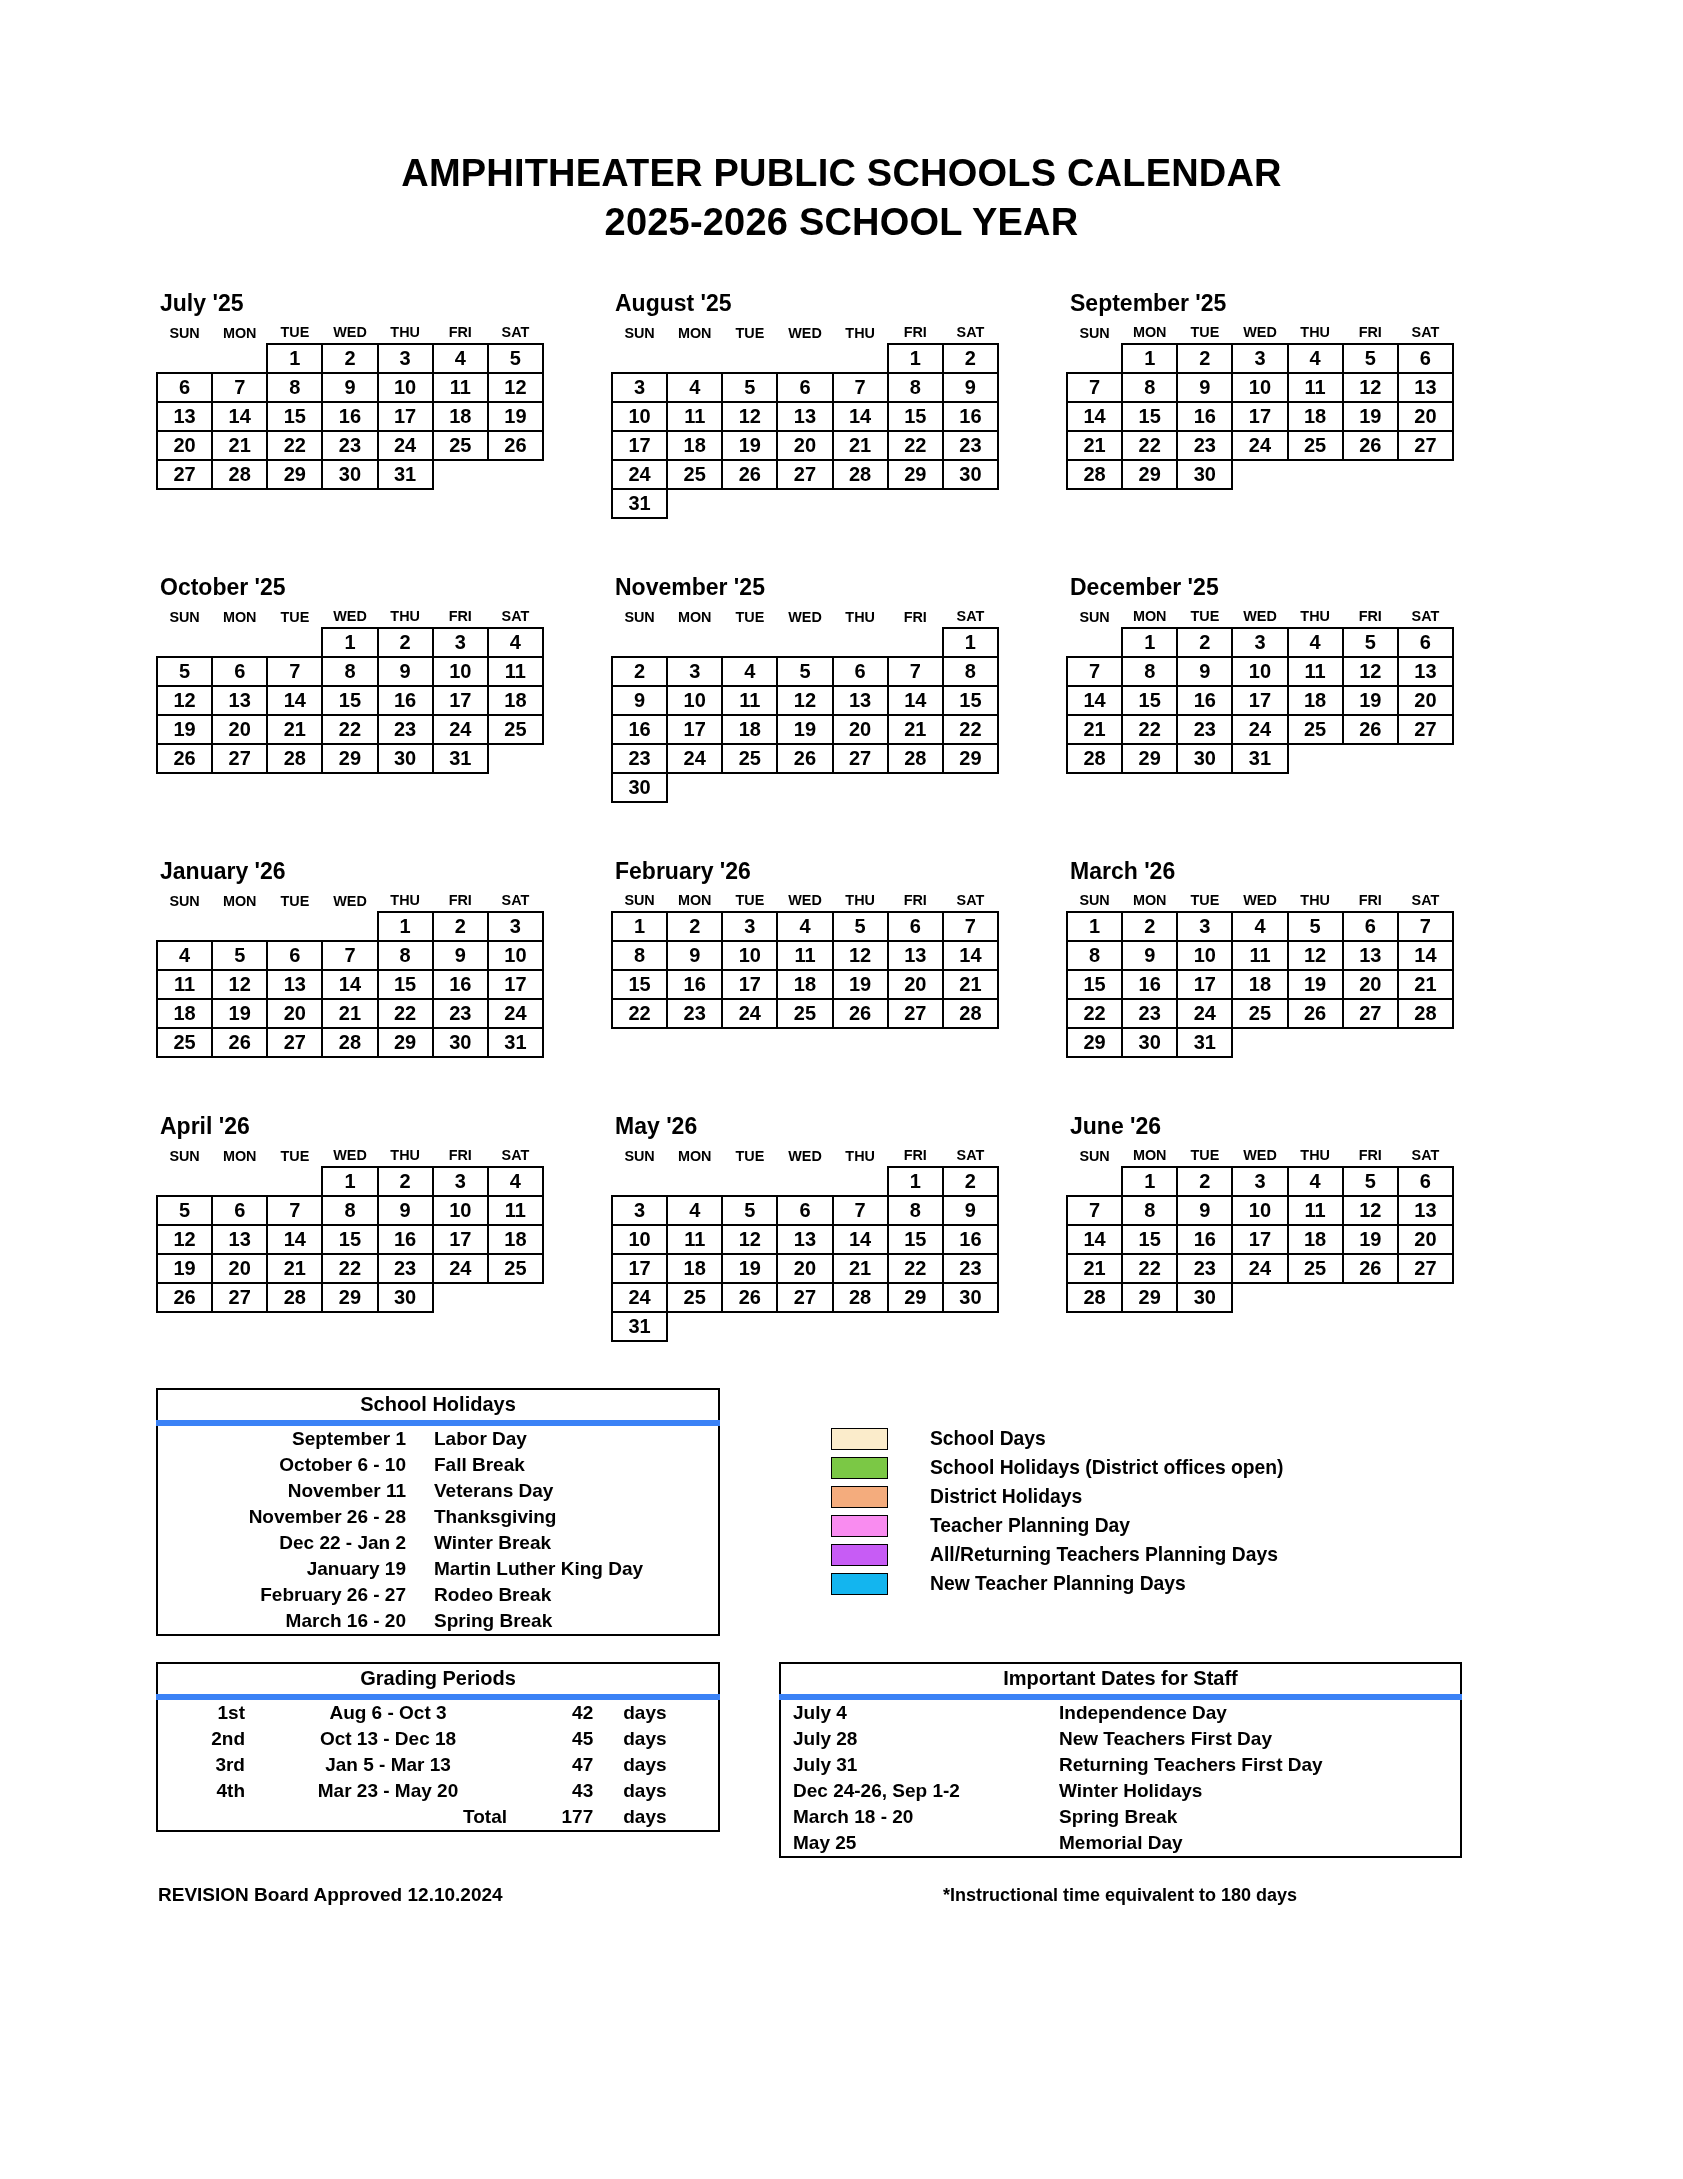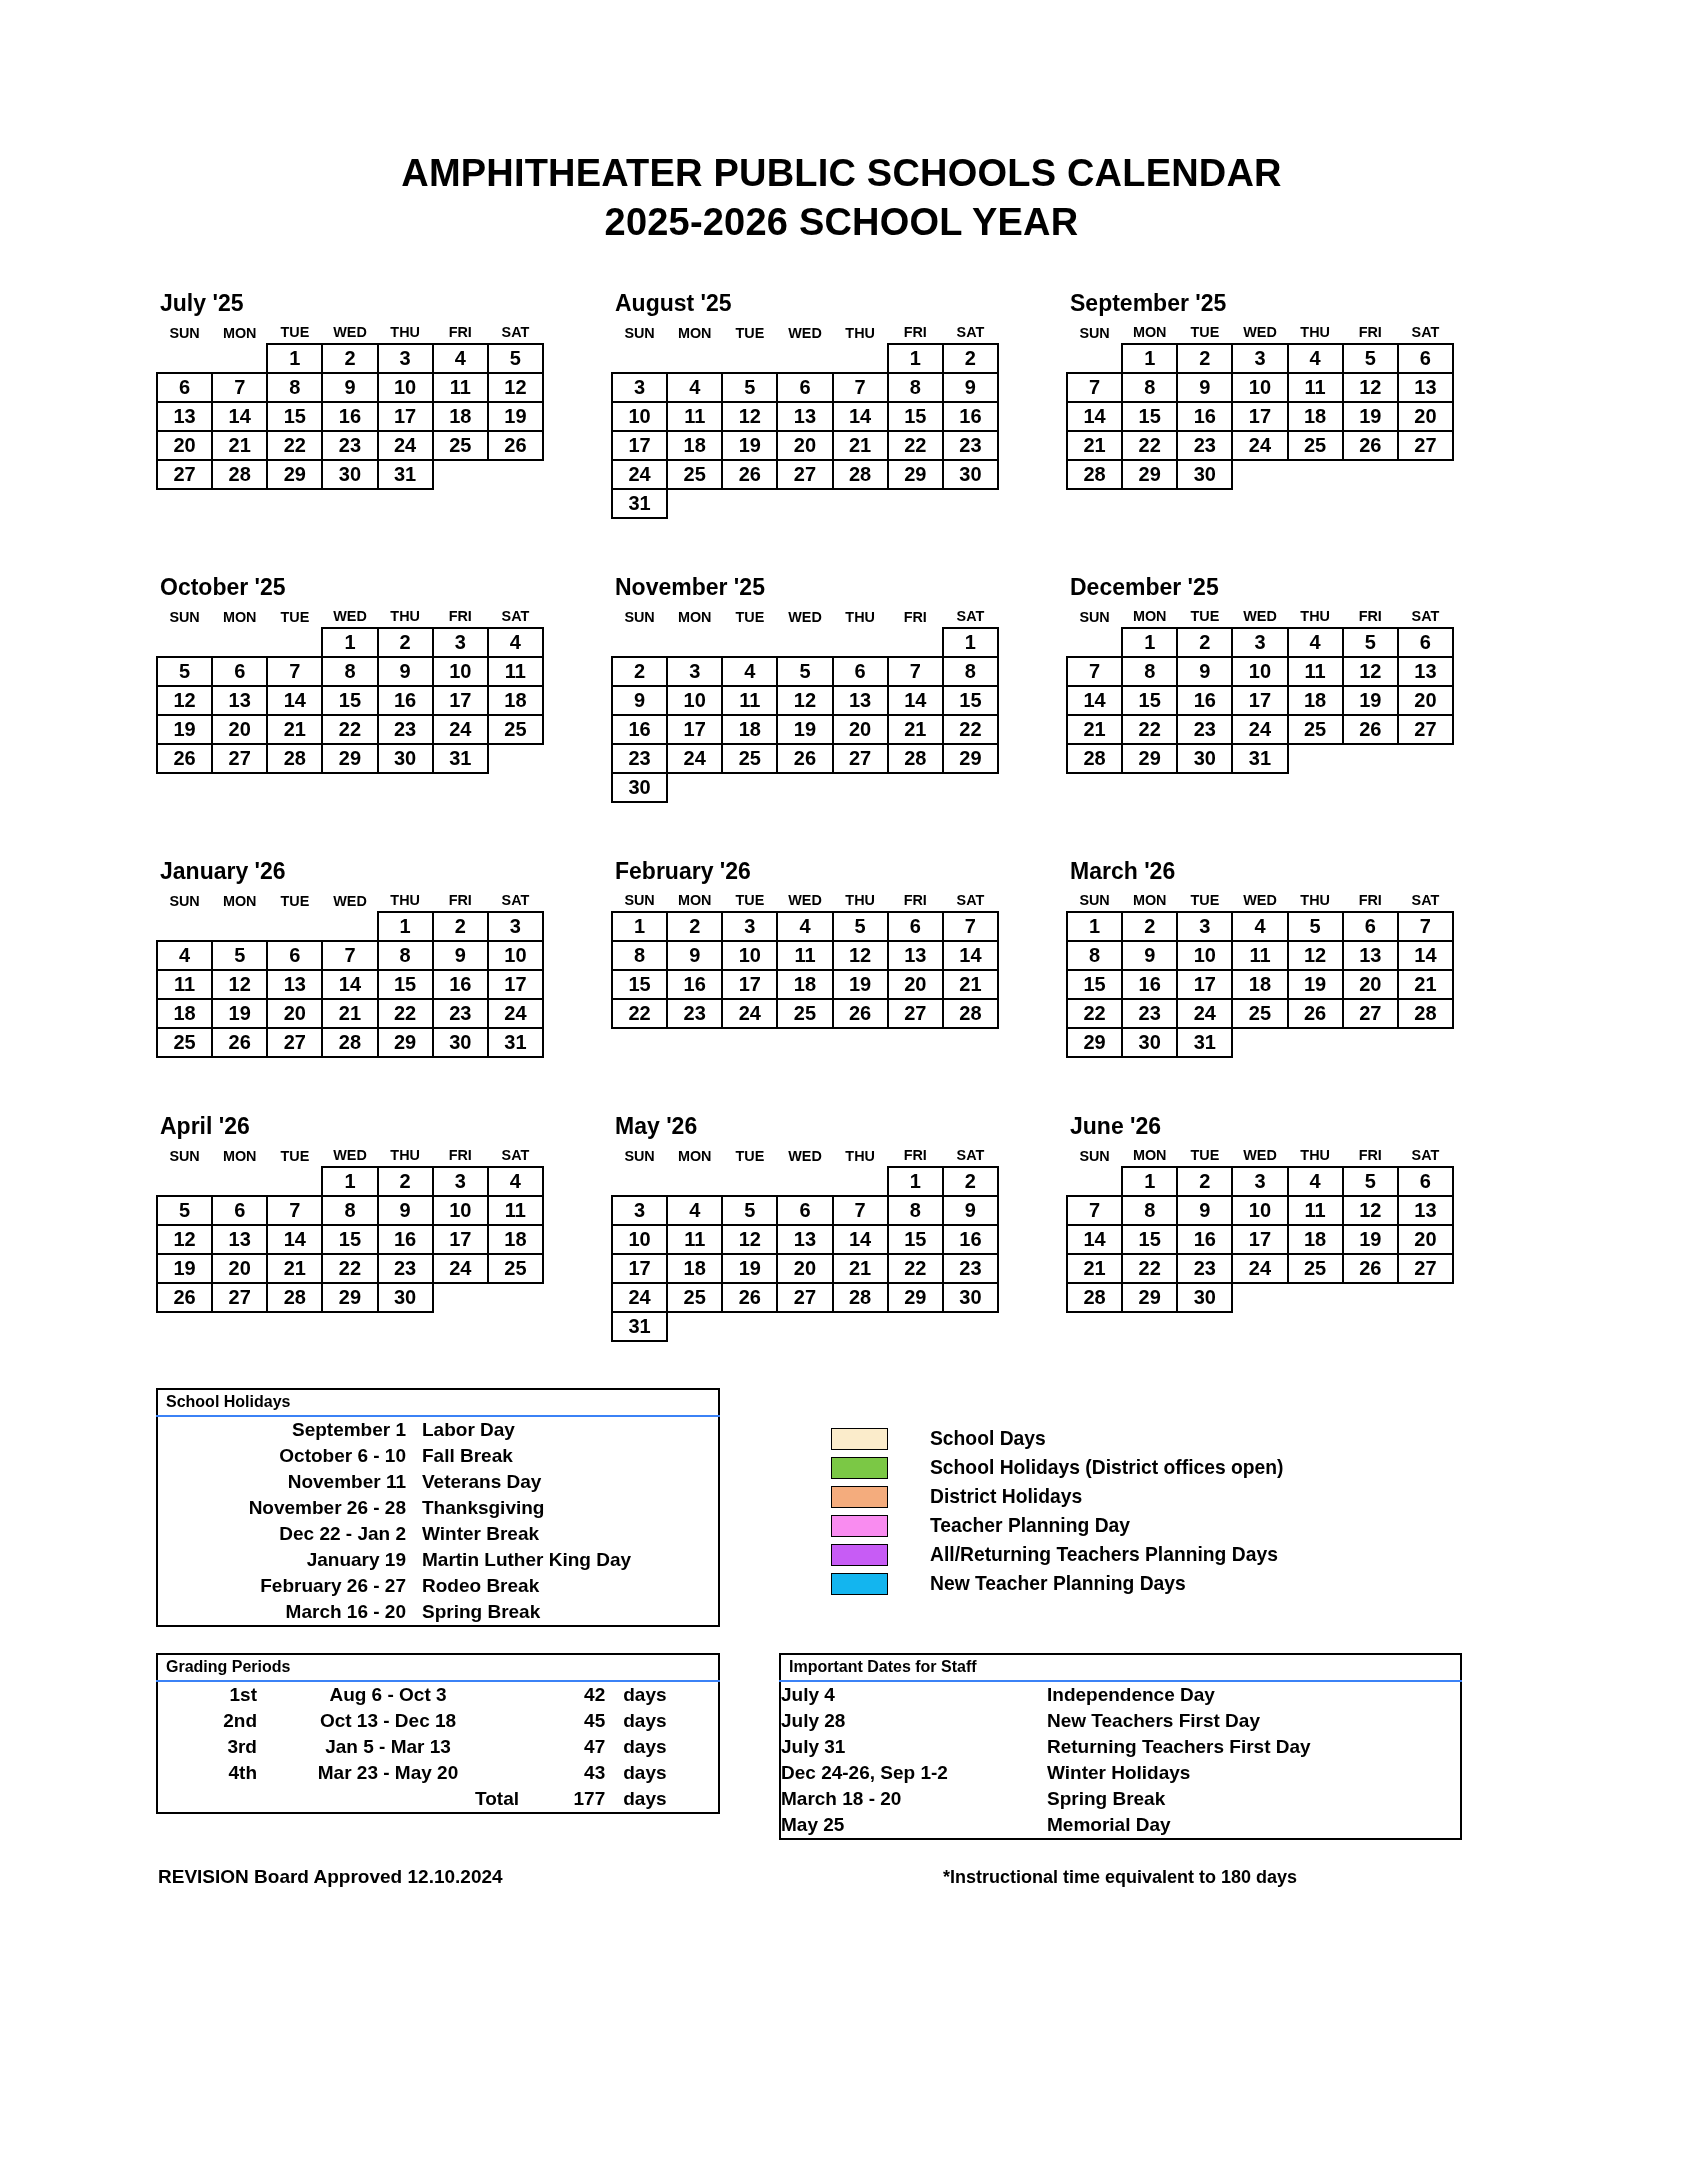--- a/index.html
+++ b/index.html
@@ -98,27 +98,27 @@
     align-items: flex-start;
   }
 
   table.boxtbl {
     border-collapse: collapse;
     border: 2px solid #000000;
     font-size: 19px;
     font-weight: bold;
   }
   table.boxtbl td, table.boxtbl th {
-    padding: 2px 0;
+    padding: 2px 12px;
     border: none;
   }
   table.boxtbl thead th {
-    text-align: left;
-    border-bottom: 2px solid #3b82f6;
-    font-size: 16px;
+    text-align: center;
+    border-bottom: 6px solid #3b82f6;
+    font-size: 20px;
     padding: 3px 8px 4px 8px;
   }
 
   
   .holidays-box { width: 564px; }
   .holidays-box td.hdate { text-align: right; width: 265px; padding-right: 16px; }
   .holidays-box td.hname { text-align: left; }
 
   
   .legend {

